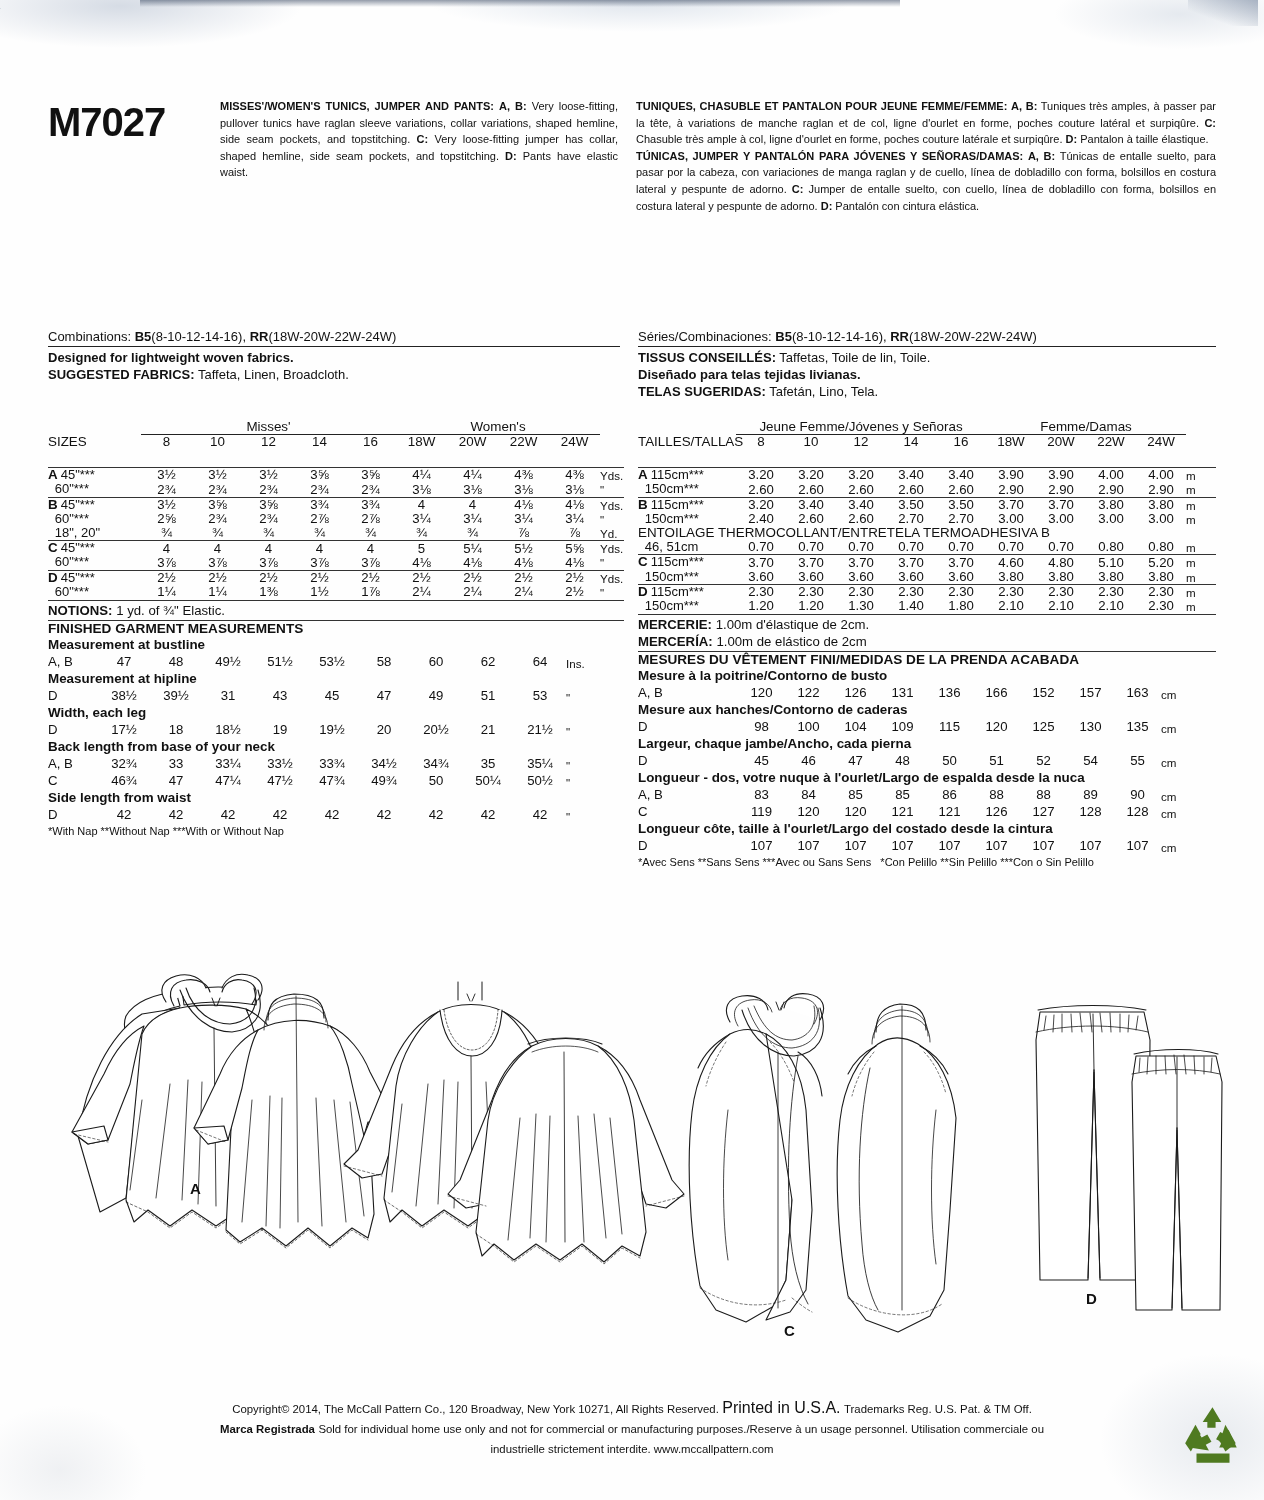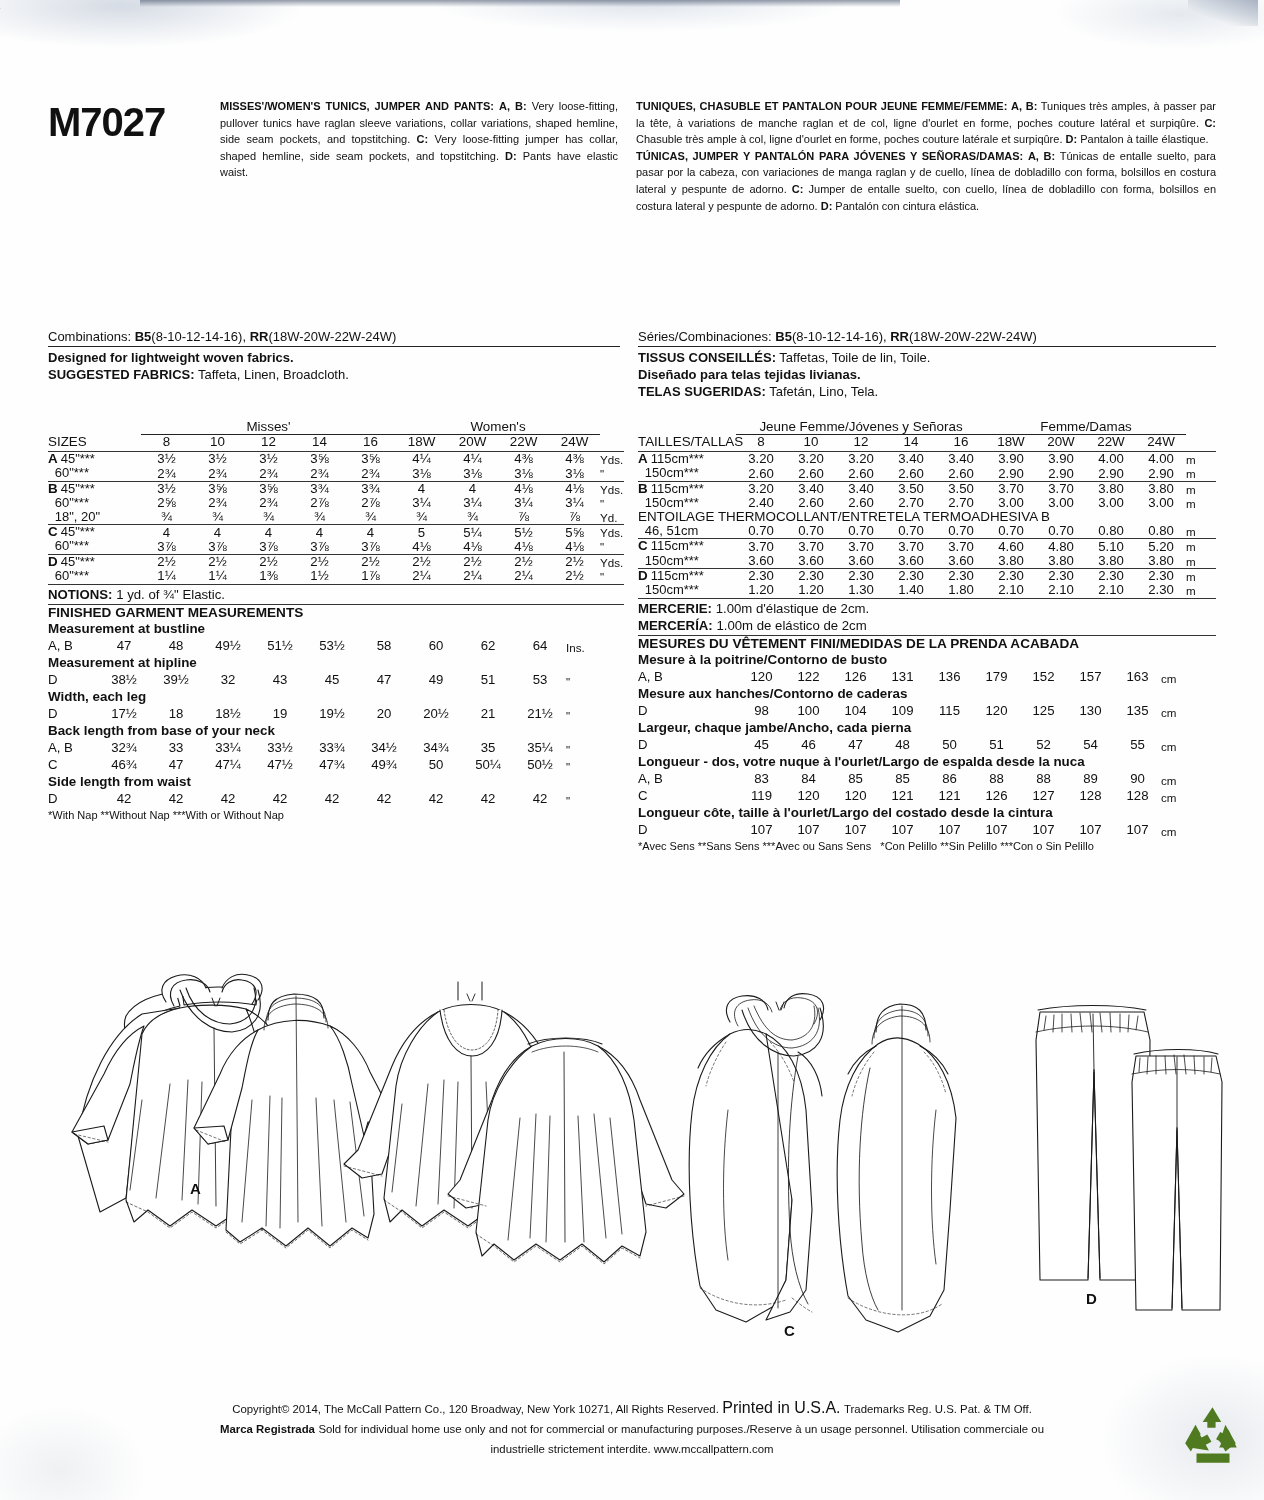--- a/index.html
+++ b/index.html
@@ -56,21 +56,21 @@
   .fabblock{position:absolute;font-size:13px;line-height:17px;}
   .fabblock .rule{border-top:1px solid #222;margin:1px 0 2px 0;}
   .fabblock b{font-weight:bold;}
 
   
   .tbl{position:absolute;font-size:12.6px;line-height:1.05;}
   .tbl table{border-collapse:collapse;}
   .tbl td,.tbl th{padding:0;font-weight:normal;white-space:nowrap;vertical-align:bottom;}
   .grp{text-align:center;font-size:13.4px;padding-bottom:1px;}
   .grp.u{border-bottom:1px solid #222;}
-  .hdr td{font-size:13.4px;text-align:center;padding-bottom:2px;}
+  .hdr td{font-size:13.4px;text-align:center;padding-bottom:18px;}
   .hdr td.lbl{text-align:left;font-size:13.4px;}
   .rowtop td{border-top:1px solid #333;}
   .letter{font-weight:bold;font-size:13.4px;padding-right:3px;}
   .wid{font-size:13px;}
   .num{text-align:center;font-size:13.2px;}
   .unit{text-align:left;font-size:11.6px;padding-left:6px;}
   .sub{font-weight:bold;font-size:13.4px;padding-top:2px;}
   .fgmtitle{font-weight:bold;font-size:13.6px;}
   .foot{font-size:11px;}
 
@@ -323,21 +323,21 @@
             <td class="num" style="line-height:17px">64</td>
             <td class="unit">Ins.</td>
           </tr>
           <tr>
             <td colspan="11" style="font-weight:bold;font-size:13.4px;line-height:17px">Measurement at hipline</td>
           </tr>
           <tr>
             <td style="font-size:13.2px;line-height:17px">D</td>
             <td class="num" style="line-height:17px">38½</td>
             <td class="num" style="line-height:17px">39½</td>
-            <td class="num" style="line-height:17px">32</td>
+            <td class="num" style="line-height:17px">31</td>
             <td class="num" style="line-height:17px">43</td>
             <td class="num" style="line-height:17px">45</td>
             <td class="num" style="line-height:17px">47</td>
             <td class="num" style="line-height:17px">49</td>
             <td class="num" style="line-height:17px">51</td>
             <td class="num" style="line-height:17px">53</td>
             <td class="unit">"</td>
           </tr>
           <tr>
             <td colspan="11" style="font-weight:bold;font-size:13.4px;line-height:17px">Width, each leg</td>
@@ -585,21 +585,21 @@
           <tr>
             <td colspan="11" style="font-weight:bold;font-size:13.4px;line-height:17px">Mesure à la poitrine/Contorno de busto</td>
           </tr>
           <tr>
             <td style="font-size:13.2px;line-height:17px">A, B</td>
             <td class="num" style="line-height:17px">120</td>
             <td class="num" style="line-height:17px">122</td>
             <td class="num" style="line-height:17px">126</td>
             <td class="num" style="line-height:17px">131</td>
             <td class="num" style="line-height:17px">136</td>
-            <td class="num" style="line-height:17px">179</td>
+            <td class="num" style="line-height:17px">166</td>
             <td class="num" style="line-height:17px">152</td>
             <td class="num" style="line-height:17px">157</td>
             <td class="num" style="line-height:17px">163</td>
             <td class="unit">cm</td>
           </tr>
           <tr>
             <td colspan="11" style="font-weight:bold;font-size:13.4px;line-height:17px">Mesure aux hanches/Contorno de caderas</td>
           </tr>
           <tr>
             <td style="font-size:13.2px;line-height:17px">D</td>

